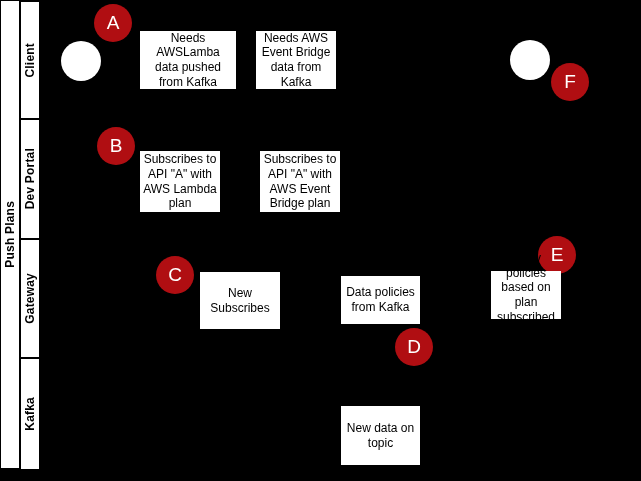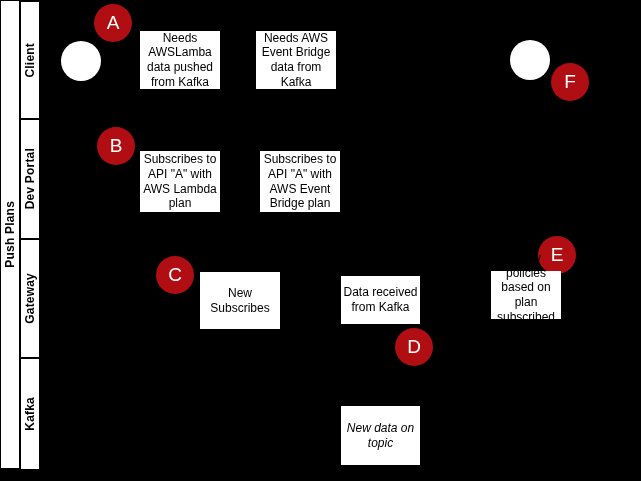--- a/index.html
+++ b/index.html
@@ -88,28 +88,28 @@
     color: #000000;
     font-size: 12px;
     line-height: 1.21;
     text-align: center;
     white-space: pre-line;
     display: flex;
     align-items: center;
     justify-content: center;
     box-sizing: border-box;
   }
-  .note-0 { left: 140px; top: 31px;  width: 80px; height: 58px; }
+  .note-0 { left: 140px; top: 31px;  width: 96px; height: 58px; }
   .note-1 { left: 256px; top: 31px;  width: 80px; height: 58px; }
   .note-2 { left: 140px; top: 151px; width: 80px; height: 61px; }
   .note-3 { left: 260px; top: 151px; width: 80px; height: 61px; }
   .note-4 { left: 200px; top: 272px; width: 80px; height: 57px; }
   .note-5 { left: 341px; top: 276px; width: 79px; height: 48px; }
   .note-6 { left: 491px; top: 271px; width: 70px; height: 48px; }
-  .note-7 { left: 341px; top: 406px; width: 79px; height: 59px; font-style: italic; }
+  .note-7 { left: 341px; top: 406px; width: 79px; height: 59px; }
 </style>
 </head>
 <body>
 
 <div class="canvas">
 
   <div class="title-col">
     <span class="vtext">Push Plans</span>
   </div>
 
@@ -149,21 +149,21 @@
   <div class="note note-2">Subscribes to
 API "A" with
 AWS Lambda
 plan</div>
   <div class="note note-3">Subscribes to
 API "A" with
 AWS Event
 Bridge plan</div>
   <div class="note note-4">New
 Subscribes</div>
-  <div class="note note-5">Data received
+  <div class="note note-5">Data policies
 from Kafka</div>
   <div class="note note-6">Apply policies
 based on plan
 subscribed to</div>
   <div class="note note-7">New data on
 topic</div>
 
 </div>
 
 </body></html>

